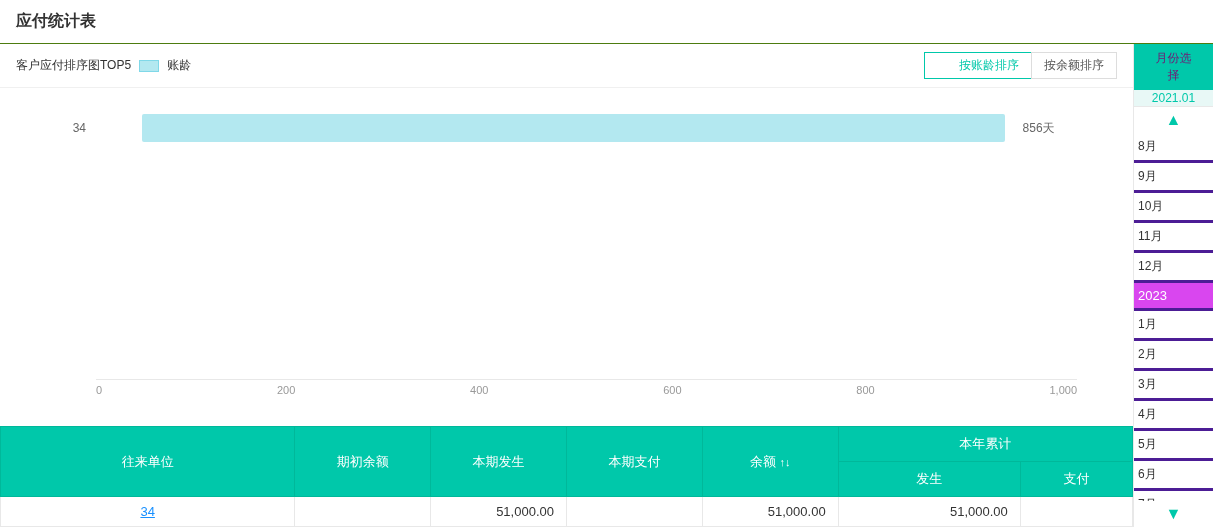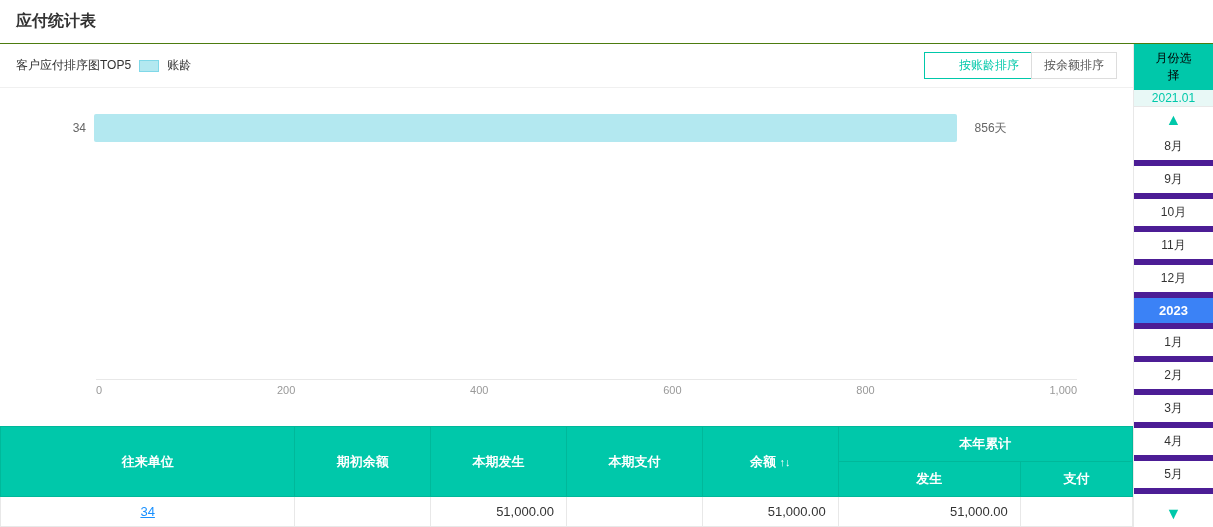--- a/index.html
+++ b/index.html
@@ -54,37 +54,37 @@
     
     .chart-wrap { flex: 1; padding: 10px 16px 0 16px; position: relative; }
     .chart-container { width: 100%; height: 100%; position: relative; }
     .chart-bar-area {
       position: absolute; left: 40px; right: 20px; top: 10px; bottom: 30px;
     }
     .chart-bar-row {
       display: flex; align-items: center; height: 40px; margin-bottom: 8px;
     }
     .chart-bar-label { width: 30px; text-align: right; font-size: 12px; color: #666; margin-right: 8px; }
-    .chart-bar { height: 28px; background: #b3e8f0; border-radius: 2px; position: relative; }
+    .chart-bar { height: 28px; background: #b3e8f0; border-radius: 2px; position: relative; margin-left: 48px; }
     .chart-bar-value {
       position: absolute; right: -50px; top: 50%; transform: translateY(-50%);
       font-size: 12px; color: #666; white-space: nowrap;
     }
     .x-axis {
       position: absolute; bottom: 0; left: 40px; right: 20px;
       display: flex; justify-content: space-between; font-size: 11px; color: #999;
       border-top: 1px solid #e8e8e8; padding-top: 4px;
     }
 
     
     .table-area { padding: 0; }
     .data-table { width: 100%; border-collapse: collapse; }
     .data-table th {
       background: #00c8aa; color: #fff; padding: 8px 12px;
-      text-align: center; font-weight: bold; font-size: 13px;
+      text-align: center; font-weight: normal; font-size: 13px;
       border: 1px solid #00b89a;
     }
     .data-table td {
       padding: 7px 12px; border: 1px solid #e8e8e8;
       font-size: 13px; background: #fff;
     }
     .data-table td:nth-child(1) { text-align: center; }
     .data-table td:nth-child(2) { text-align: right; }
     .data-table td:nth-child(3) { text-align: right; }
     .data-table td:nth-child(4) { text-align: right; }
@@ -92,38 +92,38 @@
     .data-table td:nth-child(6) { text-align: right; }
     .data-table td:nth-child(7) { text-align: right; }
     .link-text { color: #1890ff; text-decoration: underline; cursor: pointer; }
 
     
     .sidebar {
       width: 80px; border-left: 1px solid #e8e8e8; display: flex; flex-direction: column;
       background: #fff; overflow: hidden;
     }
     .sidebar-header {
-      background: #00c8aa; color: #000000; text-align: center;
+      background: #00c8aa; color: #701a75; text-align: center;
       padding: 6px 20px; font-size: 12px;
     }
     .sidebar-year {
       background: #e8f8f6; color: #00c8aa; text-align: center;
       padding: 1px; font-size: 12px; border-bottom: 1px solid #e8e8e8;
     }
     .sidebar-nav {
       display: flex; justify-content: center; padding: 4px;
       cursor: pointer; color: #00c8aa; font-size: 16px;
     }
     .sidebar-months { flex: 1; overflow: hidden; }
     .month-item {
-      text-align: center; padding: 5px 4px; font-size: 12px; color: #333;
-      cursor: pointer; border-bottom: 6px solid #4c1d95;
+      padding: 5px 4px; font-size: 12px; color: #333;
+      cursor: pointer; border-bottom: 3px solid #4c1d95;
     }
     .month-item.year-label {
-      background: #3b82f6; color: #fff; font-weight: bold; font-size: 13px;
+      background: #d946ef; color: #fff; font-weight: normal; font-size: 13px;
     }
     .sidebar-nav-down {
       display: flex; justify-content: center; padding: 4px;
       cursor: pointer; color: #00c8aa; font-size: 16px;
     }
   </style>
 </head>
 <body>
 
 <div class="page">

